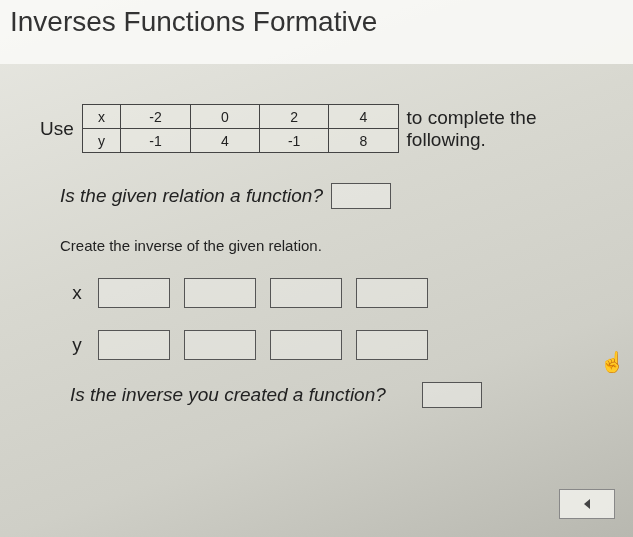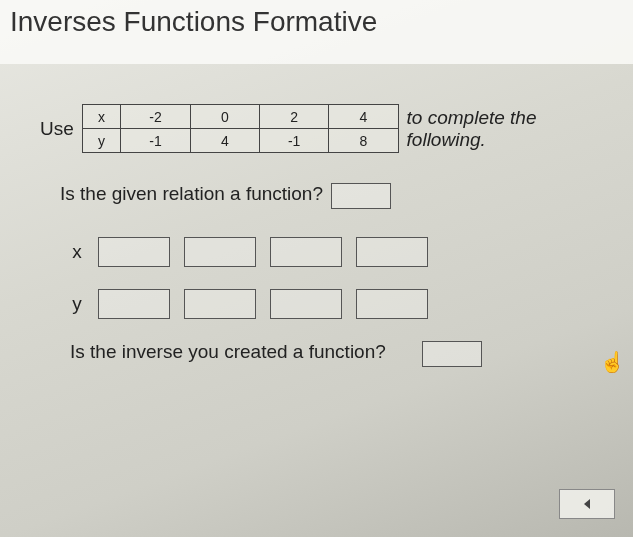--- a/index.html
+++ b/index.html
@@ -26,42 +26,43 @@
   .row1 {
     display: flex;
     align-items: center;
     gap: 8px;
     margin-bottom: 30px;
   }
   .use-label, .trail-label, .q-text, .rowlbl {
     font-size: 19px;
     color: #222;
   }
-  .trail-label { font-style: italic; }
+  .trail-label { }
   table.data {
     border-collapse: collapse;
     background: rgba(235,235,228,0.6);
   }
   table.data td {
     border: 1.5px solid #444;
     width: 72px;
     height: 24px;
     text-align: center;
     font-size: 14px;
     padding: 2px 0;
   }
   table.data td.hdr {
     width: 40px;
     font-weight: 400;
   }
   .qrow {
     display: flex;
-    align-items: flex-start;
+    align-items: center;
     gap: 8px;
     margin: 0 0 28px 20px;
+    font-style: italic;
   }
   .ansbox {
     width: 60px; height: 26px;
     border: 1.5px solid #555;
     background: rgba(240,240,235,0.5);
   }
   .section-label {
     margin: 0 0 24px 20px;
     font-size: 15px;
   }
@@ -123,20 +124,21 @@
     </tbody>
       </table>
     <span class="trail-label">to complete the following.</span>
   </div>
 
   <div class="qrow">
     <span class="q-text">Is the given relation a function?</span>
     <div class="ansbox"></div>
   </div>
 
+  <div class="section-label">Create the inverse of the given relation.</div>
 
   <div class="invrow">
     <span class="rowlbl">x</span>
     <div class="cellbox"></div>
     <div class="cellbox"></div>
     <div class="cellbox"></div>
     <div class="cellbox"></div>
   </div>
 
   <div class="invrow">

